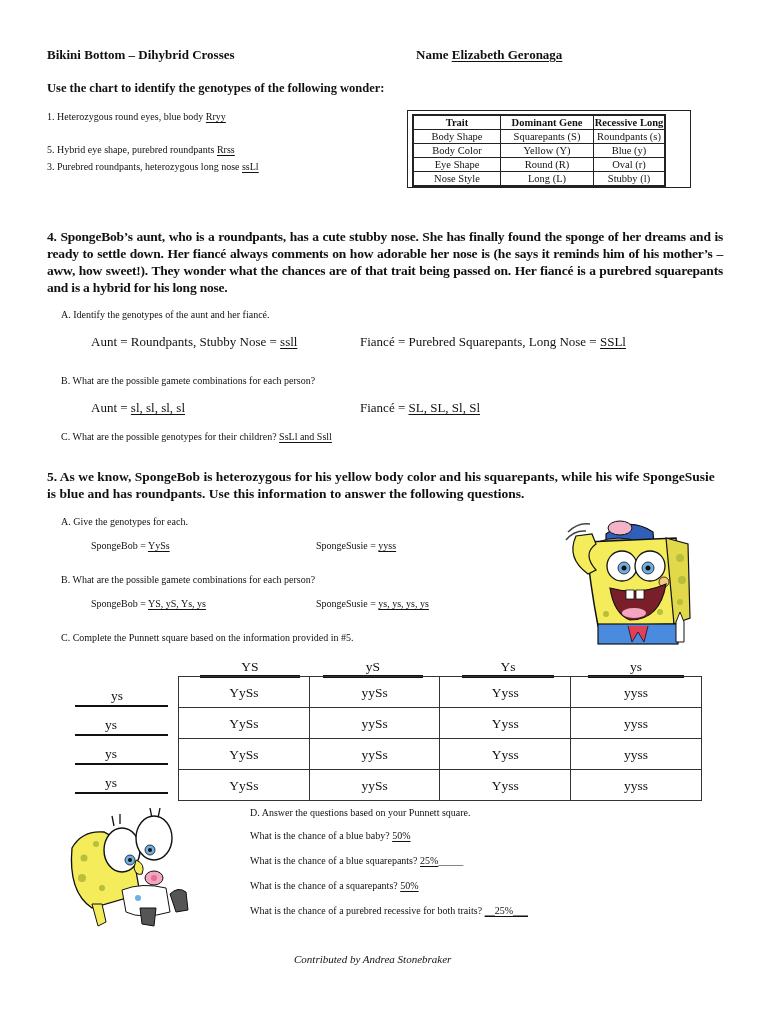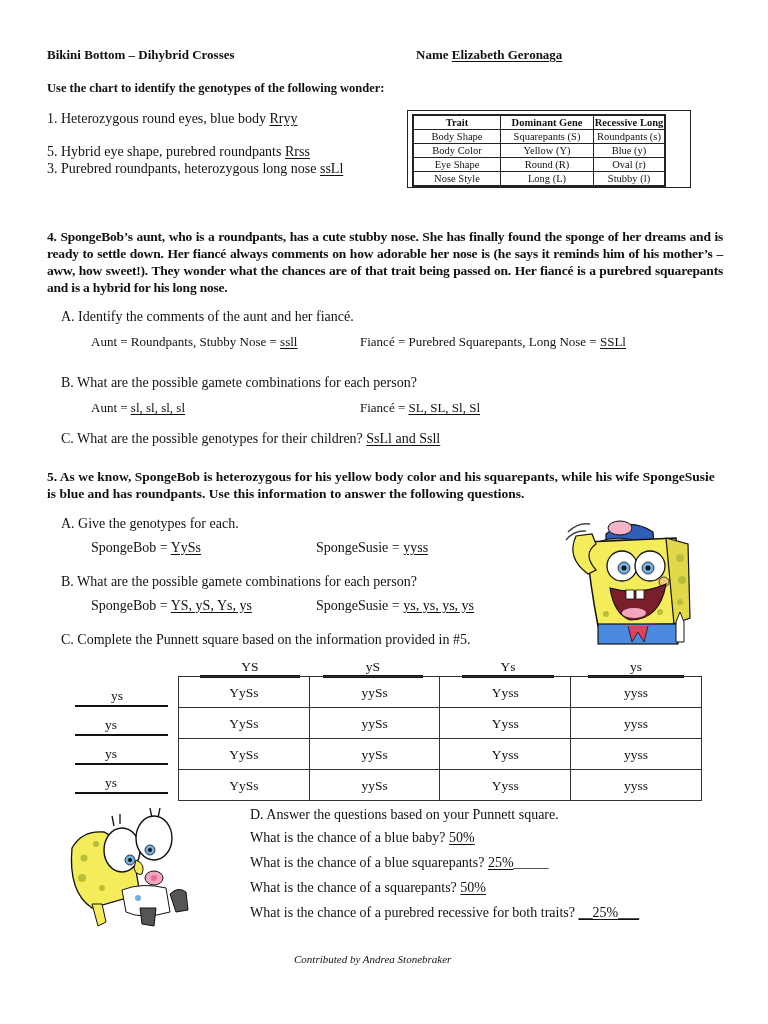--- a/index.html
+++ b/index.html
@@ -2,21 +2,21 @@
 <html><head>
 <meta charset="utf-8">
 <style>
   html, body { margin:0; padding:0; background:#ffffff; }
   body { width:768px; height:1024px; position:relative; overflow:hidden;
          font-family:"Liberation Serif", "DejaVu Serif", serif; color:#111; }
   .abs { position:absolute; white-space:nowrap; }
   .b { font-weight:bold; }
   .u { text-decoration:underline; text-underline-offset:2px; }
   .t13 { font-size:13px; }
-  .t14 { font-size:14px;font-family:Liberation Serif, serif; }
+  .t14 { font-size:10px;font-family:Liberation Serif, serif; }
   .t12 { font-size:12.5px; }
 
   
   #trait-box { position:absolute; left:407px; top:110px; width:284px; height:78px;
                border:1.5px solid #222; box-sizing:border-box; }
   #trait-table { position:absolute; left:412px; top:114px; width:254px;
                  border-collapse:collapse; font-size:10.5px; }
   #trait-table td, #trait-table th { border:1px solid #222; padding:0; height:13px;
                  line-height:13px; text-align:center; font-weight:normal; }
   #trait-table th { font-weight:bold; }
@@ -88,21 +88,21 @@
   <tr>
     <td>Nose Style</td>
     <td>Long (L)</td>
     <td>Stubby (l)</td>
   </tr>
 </tbody>
   </table>
 
 <div id="p4">4. SpongeBob’s aunt, who is a roundpants, has a cute stubby nose. She has finally found the sponge of her dreams and is ready to settle down. Her fiancé always comments on how adorable her nose is (he says it reminds him of his mother’s – aww, how sweet!). They wonder what the chances are of that trait being passed on. Her fiancé is a purebred squarepants and is a hybrid for his long nose.</div>
 
-<div class="abs t14" style="left:61px; top:309px;">A. Identify the comments of the aunt and her fiancé.</div>
+<div class="abs t14" style="left:61px; top:309px;">A. Identify the genotypes of the aunt and her fiancé.</div>
 <div class="abs t13" style="left:91px; top:334px;">
   <span>Aunt = Roundpants, Stubby Nose = </span><span class="u">ssll</span>
 </div>
 <div class="abs t13" style="left:360px; top:334px;">
   <span>Fiancé = Purebred Squarepants, Long Nose = </span><span class="u">SSLl</span>
 </div>
 
 <div class="abs t14" style="left:61px; top:375px;">B. What are the possible gamete combinations for each person?</div>
 <div class="abs t13" style="left:91px; top:400px;">
   <span>Aunt = </span><span class="u">sl, sl, sl, sl</span>

